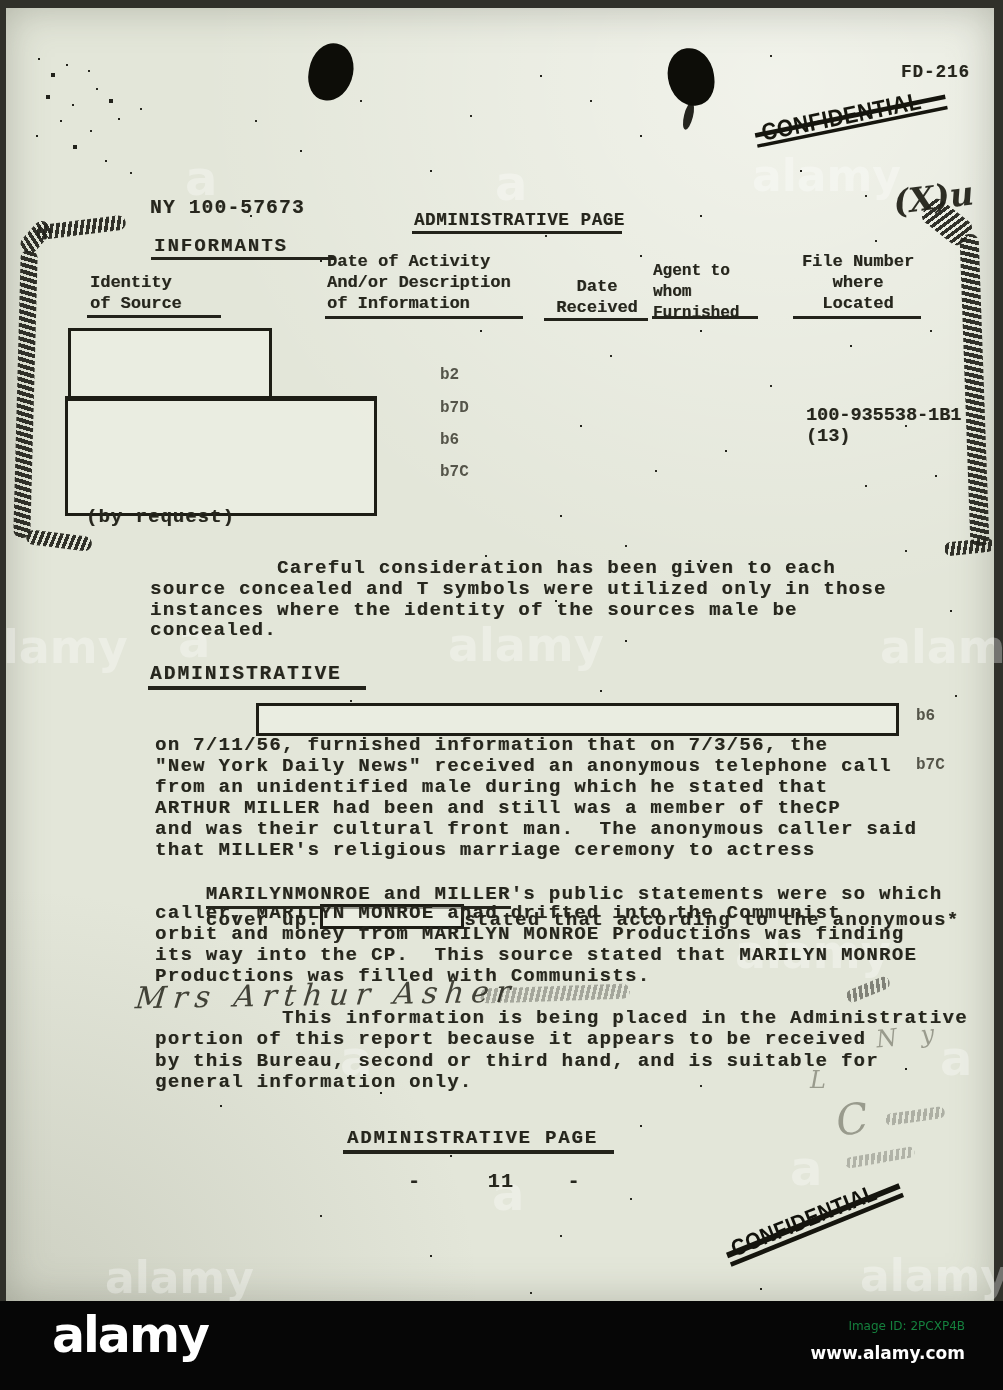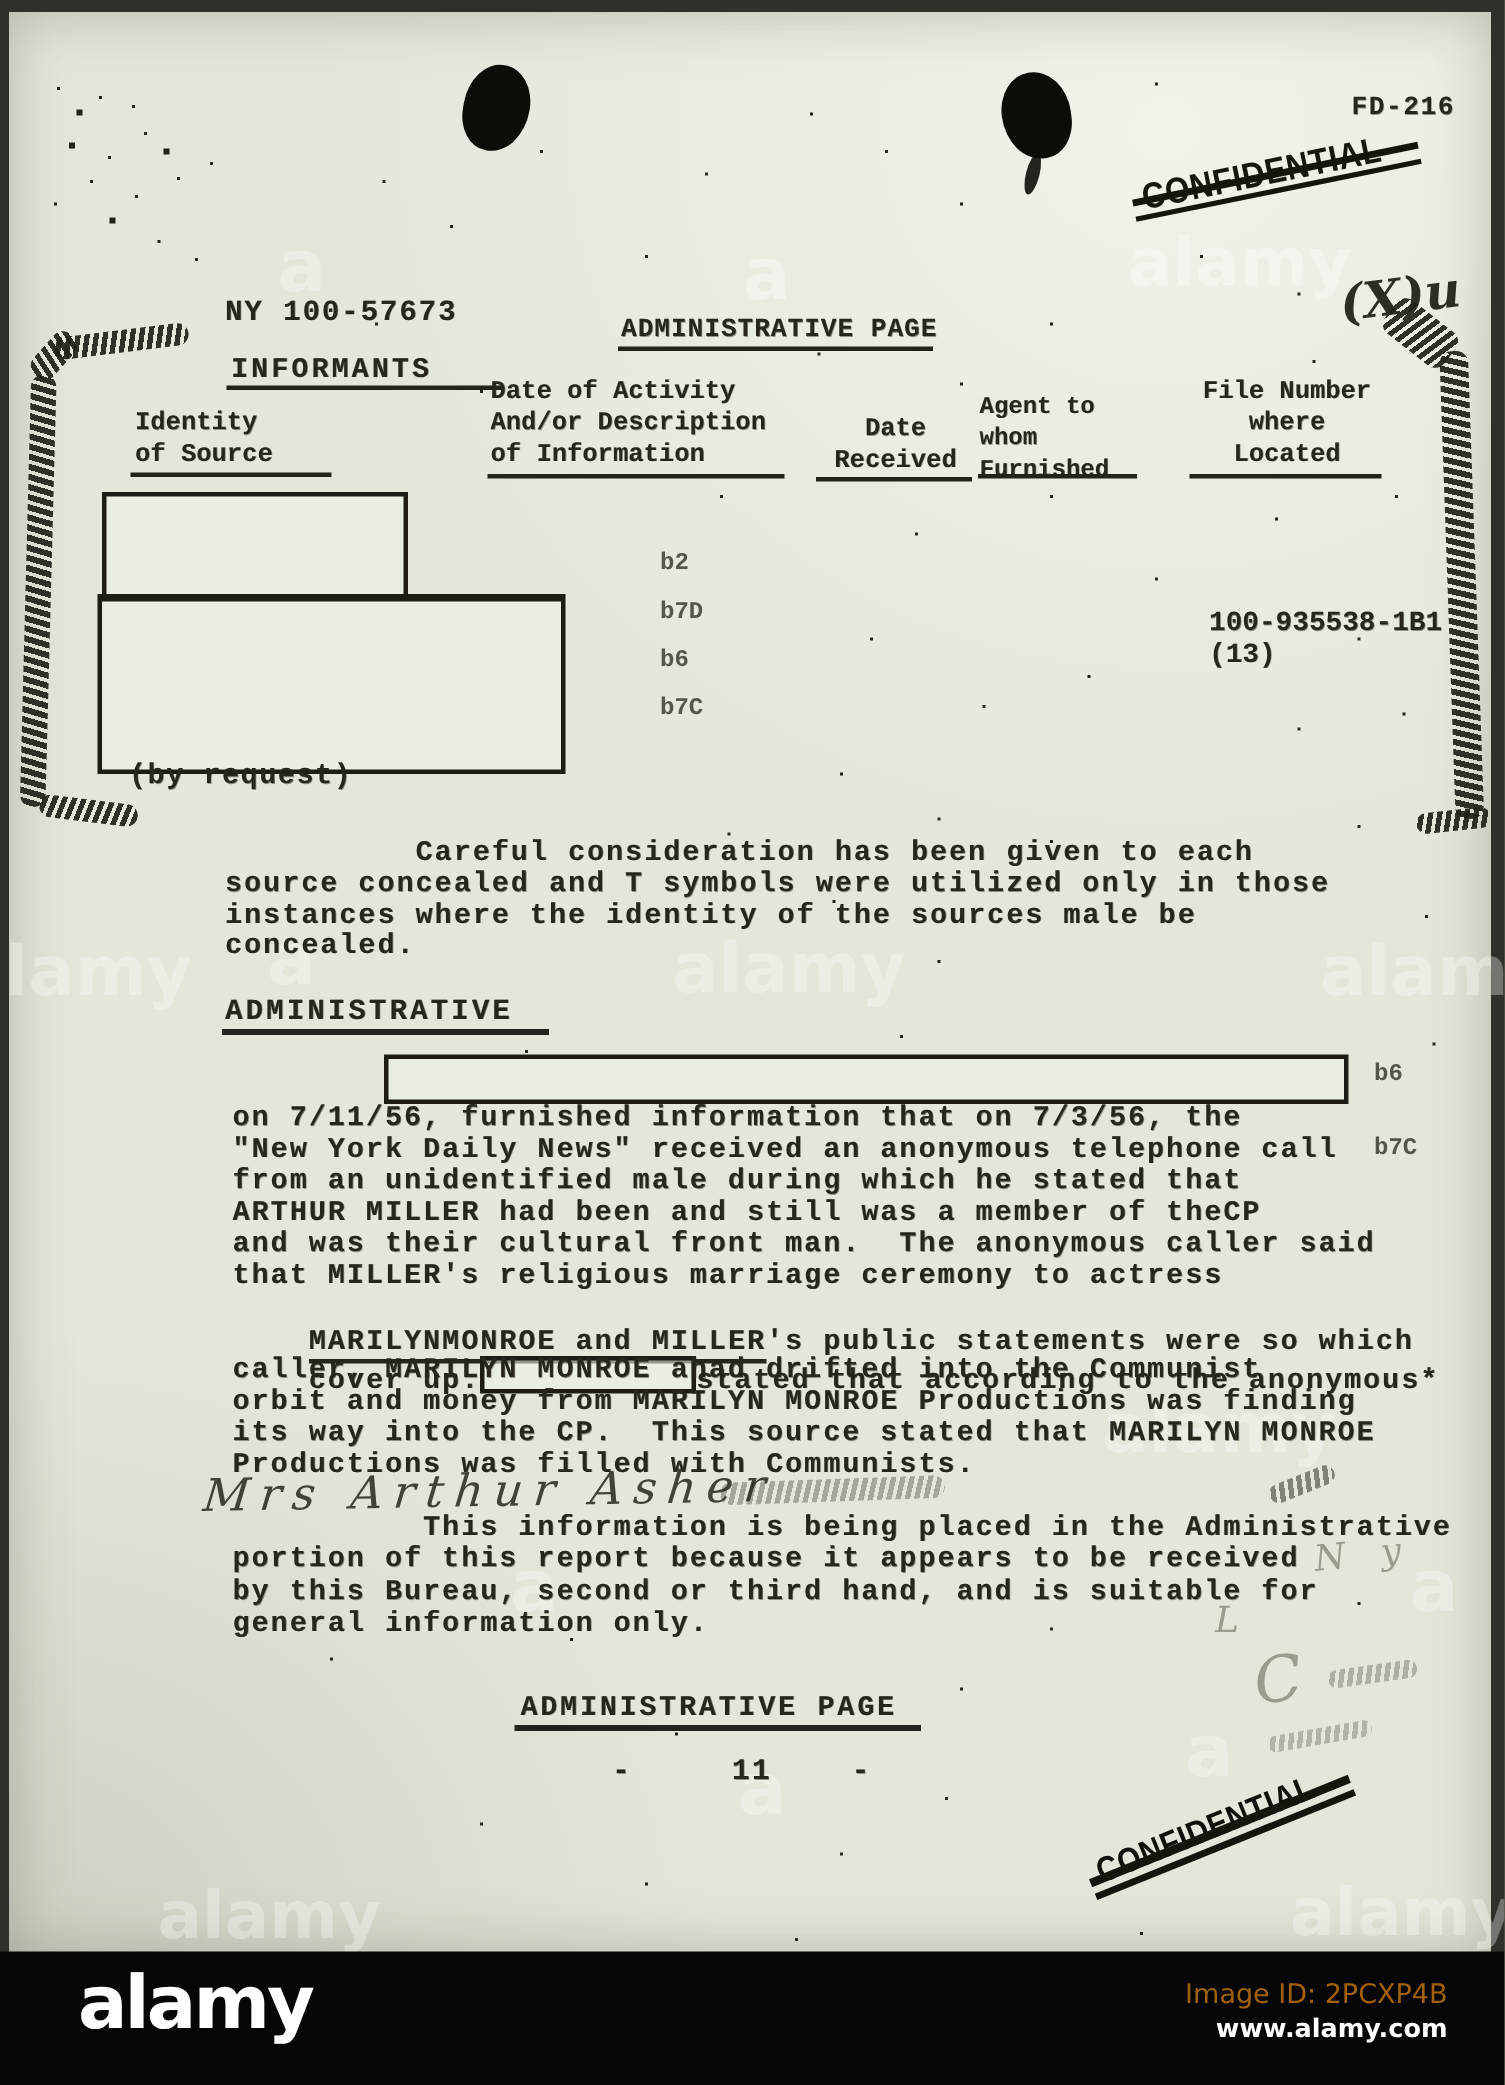--- a/index.html
+++ b/index.html
@@ -26,22 +26,22 @@
   .stamp .bar{position:absolute;left:-4%;width:108%;background:#15150e;}
   
   .hand{position:absolute;font-family:"DejaVu Serif",serif;font-style:italic;color:rgba(43,43,33,.88);white-space:pre;}
   .pencil{position:absolute;font-family:"DejaVu Serif",serif;font-style:italic;color:rgba(80,80,66,.5);white-space:pre;}
   
   .wm{position:absolute;font-family:"DejaVu Sans",sans-serif;font-weight:bold;color:rgba(255,255,255,.33);}
   
   .abar{position:absolute;left:0;top:1301px;width:1003px;height:89px;background:#060606;}
   .alogo{position:absolute;left:52px;top:6px;color:#fff;font-family:"DejaVu Sans",sans-serif;
          font-weight:bold;font-size:49px;letter-spacing:-2px;}
-  .aid{position:absolute;right:38px;top:18px;text-align:right;color:#a16207;
-       font-family:"DejaVu Sans",sans-serif;font-size:18px;}
+  .aid{position:absolute;right:38px;top:18px;text-align:right;color:#15803d;
+       font-family:"DejaVu Sans",sans-serif;font-size:12px;}
   .aurl{position:absolute;right:38px;top:42px;text-align:right;color:#fff;
         font-family:"DejaVu Sans",sans-serif;font-size:17px;font-weight:bold;}
   .hole{position:absolute;background:#0d0d08;}
 </style>
 </head>
 <body>
 
 <div class="stage">
   <div class="paper"></div>
 

